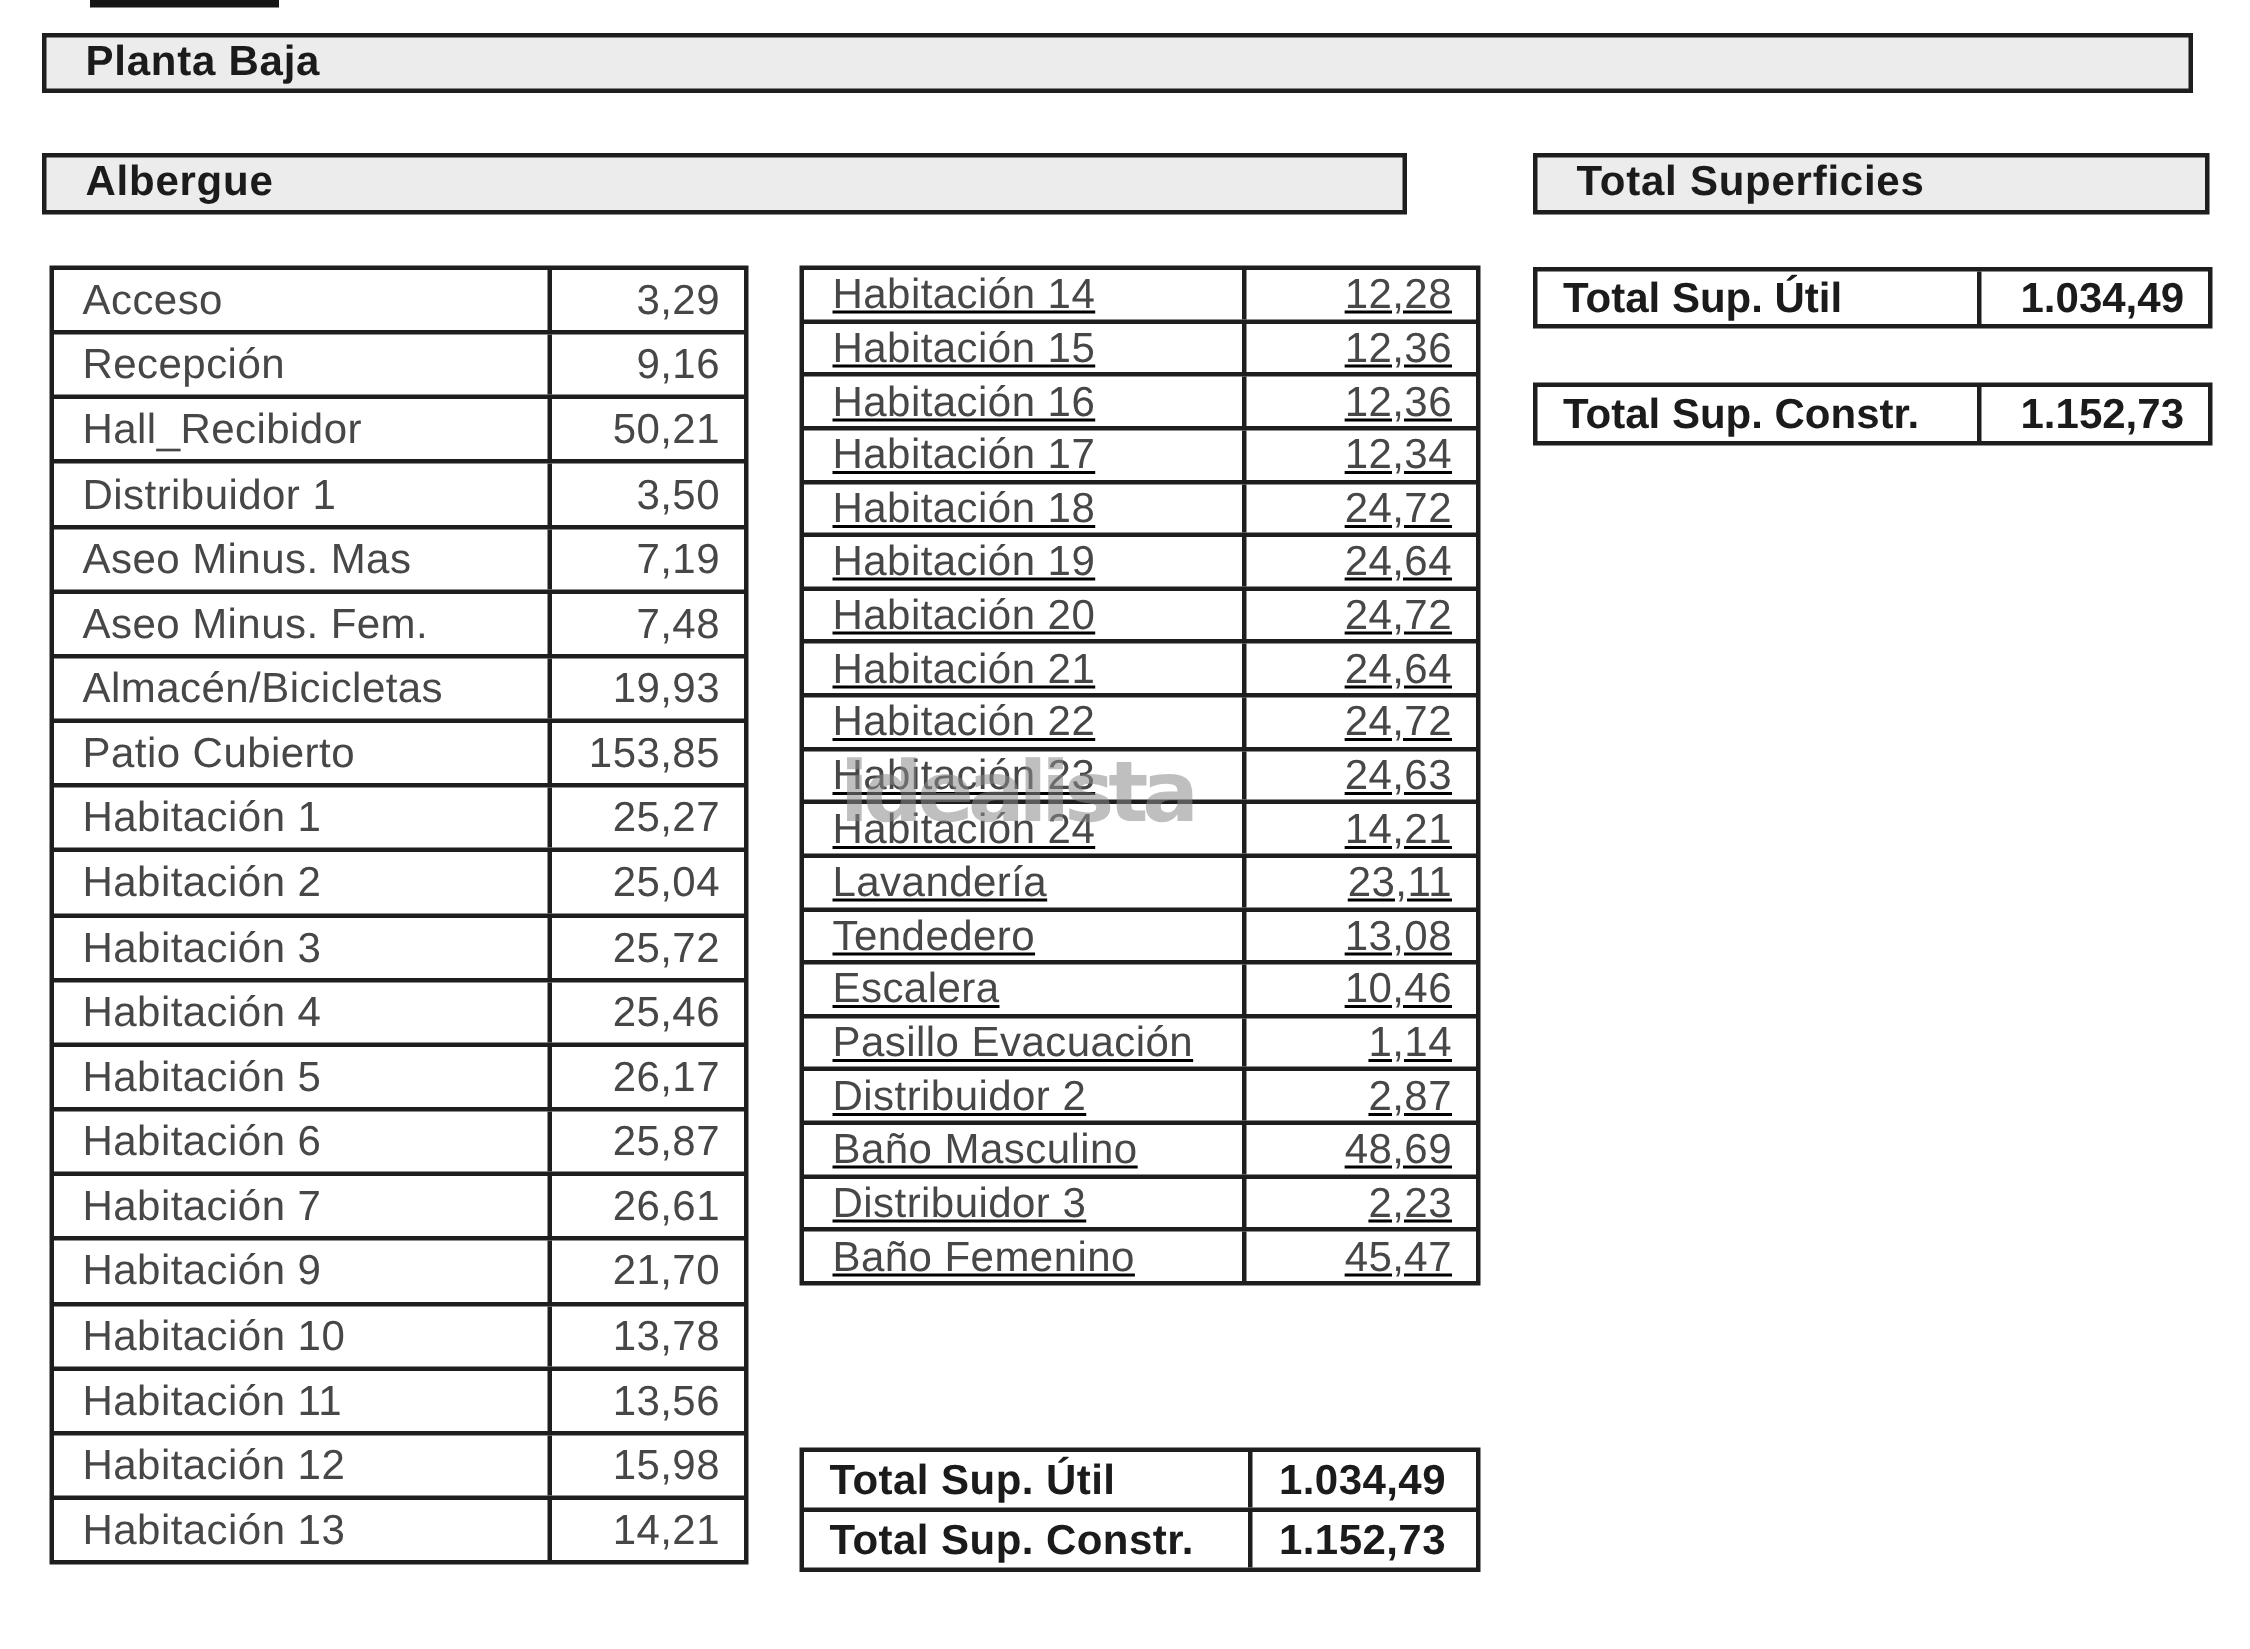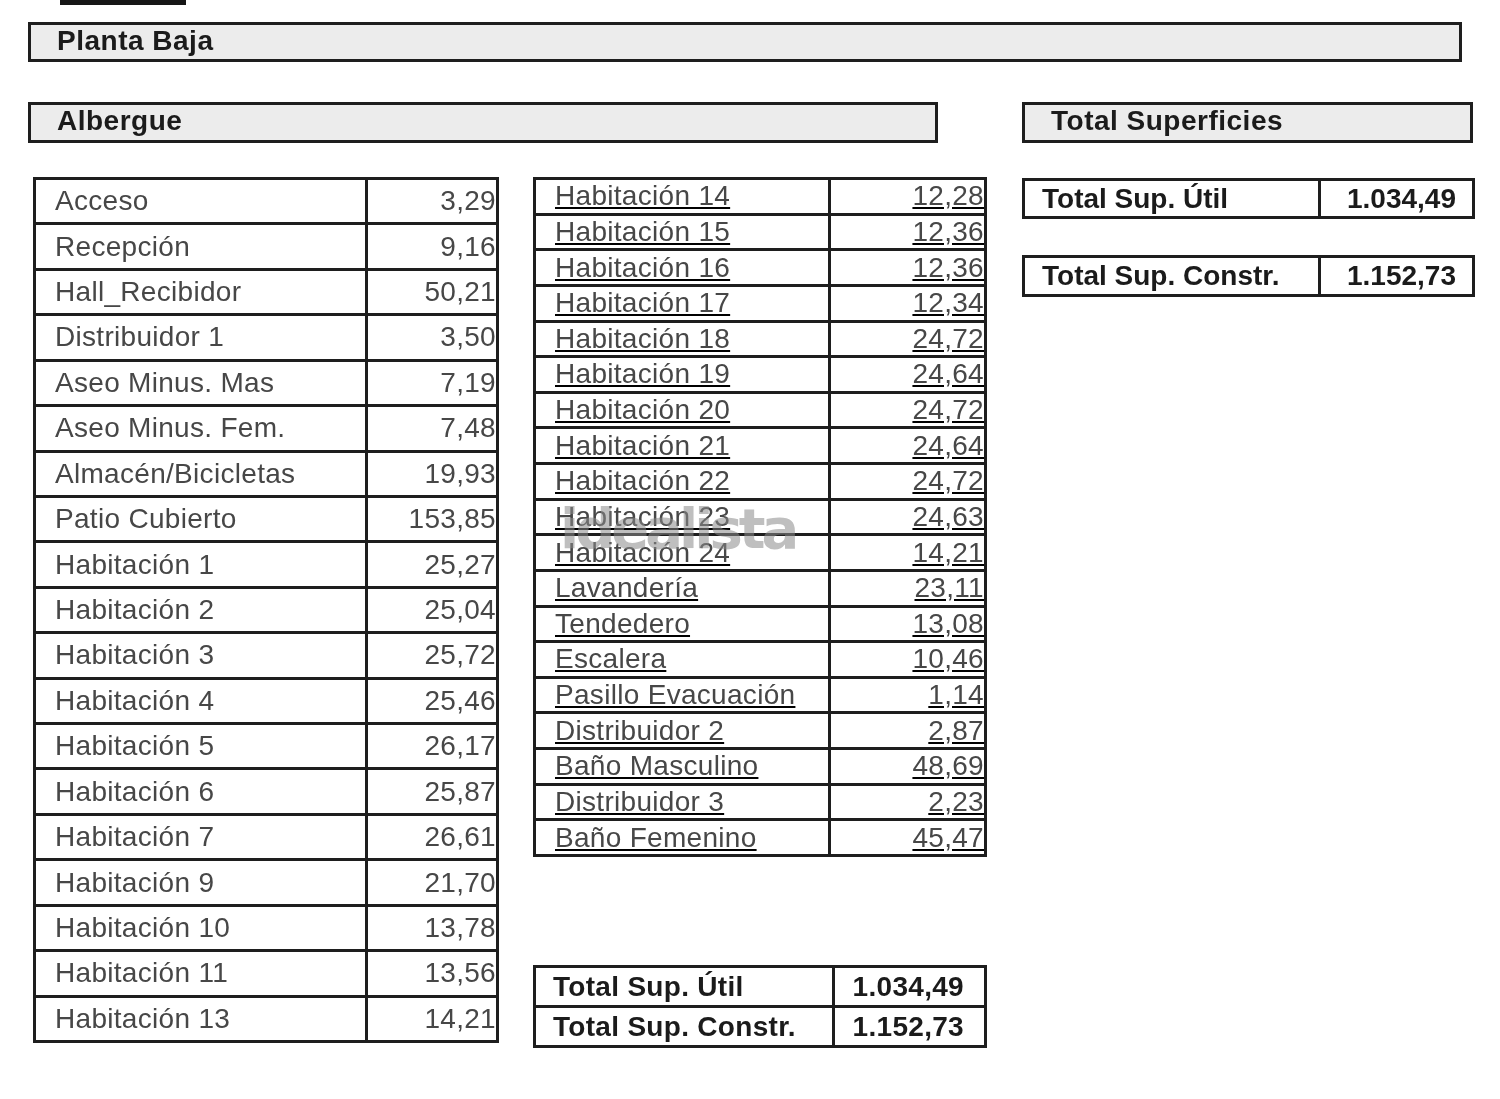--- a/index.html
+++ b/index.html
@@ -71,21 +71,21 @@
     box-sizing: border-box;
     display: flex;
     align-items: center;
     font-size: 28px;
     letter-spacing: 0.3px;
     color: var(--cell-text);
     white-space: nowrap;
     overflow: hidden;
   }
   .cell.name  { padding-left: 19px; border-right: 3px solid var(--border); }
-  .cell.value { flex: 1; justify-content: flex-end; }
+  .cell.value { flex: 1; justify-content: flex-end; padding-right: 16px; }
   #left-table  .cell.name { width: 332px; }
   #right-table .cell.name { width: 295px; }
 
   
   .totals-table {
     position: absolute;
     left: 533px; top: 965px;
     width: 454px; height: 83px;
     box-sizing: border-box;
     border: 3px solid var(--border);
@@ -262,20 +262,24 @@
       <div class="row">
         <div class="cell name">Habitación 10</div>
         <div class="cell value">13,78</div>
       </div>
 
       <div class="row">
         <div class="cell name">Habitación 11</div>
         <div class="cell value">13,56</div>
       </div>
 
+      <div class="row">
+        <div class="cell name">Habitación 12</div>
+        <div class="cell value">15,98</div>
+      </div>
 
       <div class="row">
         <div class="cell name">Habitación 13</div>
         <div class="cell value">14,21</div>
       </div>
     </div>
 
   <div class="area-table" id="right-table">
 
       <div class="row">

